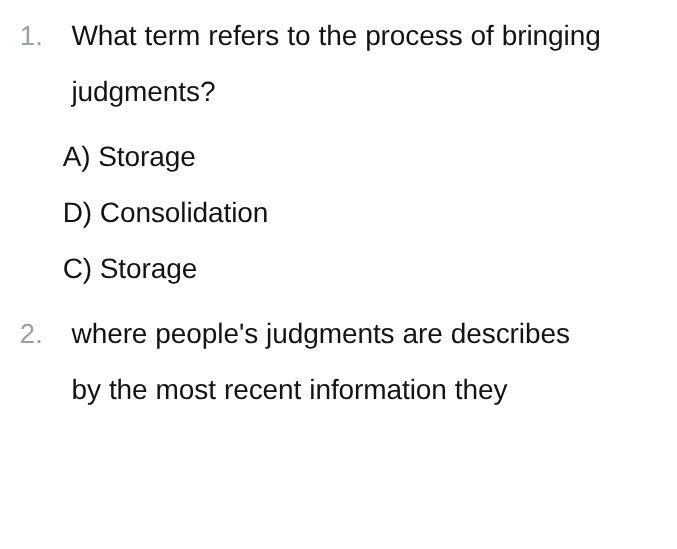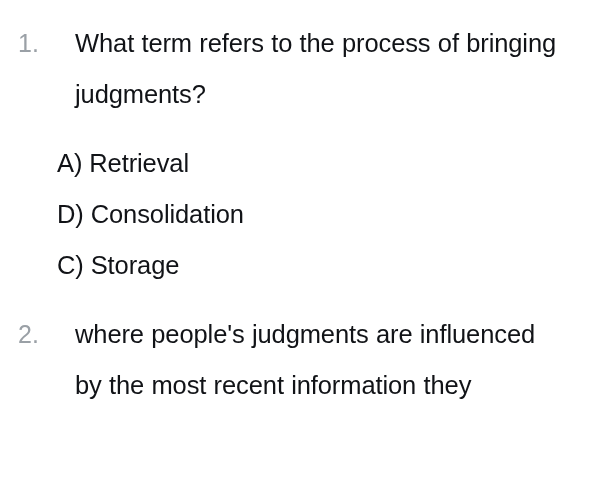--- a/index.html
+++ b/index.html
@@ -49,21 +49,21 @@
     color: #9aa0a6;
     letter-spacing: 0.2px;
     text-align: left;
   }
 
   .q-text {
     font-size: 25.5px;
     line-height: 51px;
     color: #111317;
     letter-spacing: -0.1px;
-    margin: 18px;
+    margin: 8px;
     word-spacing: 0.3px;
   }
 
   .options {
     list-style: none;
     margin: 0;
     padding: 0;
   }
 
   .option-item {
@@ -91,30 +91,30 @@
 
     <li class="question-item" id="question-1">
       <span class="q-marker">1.</span>
 
       <div class="q-text">
         <span class="q-body-line">What term refers to the process of bringing</span>
         <span class="q-body-line">judgments?</span>
       </div>
 
       <ul class="options">
-        <li class="option-item">A) Retrieval</li>
+        <li class="option-item">A) Storage</li>
         <li class="option-item">D) Consolidation</li>
         <li class="option-item">C) Storage</li>
       </ul>
     </li>
 
     <li class="question-item" id="question-2">
       <span class="q-marker">2.</span>
 
       <div class="q-text">
-        <span class="q-body-line">where people's judgments are influenced</span>
+        <span class="q-body-line">where people's judgments are describes</span>
         <span class="q-body-line">by the most recent information they</span>
       </div>
     </li>
 
   </ol>
 
 </div>
 
 </body></html>

